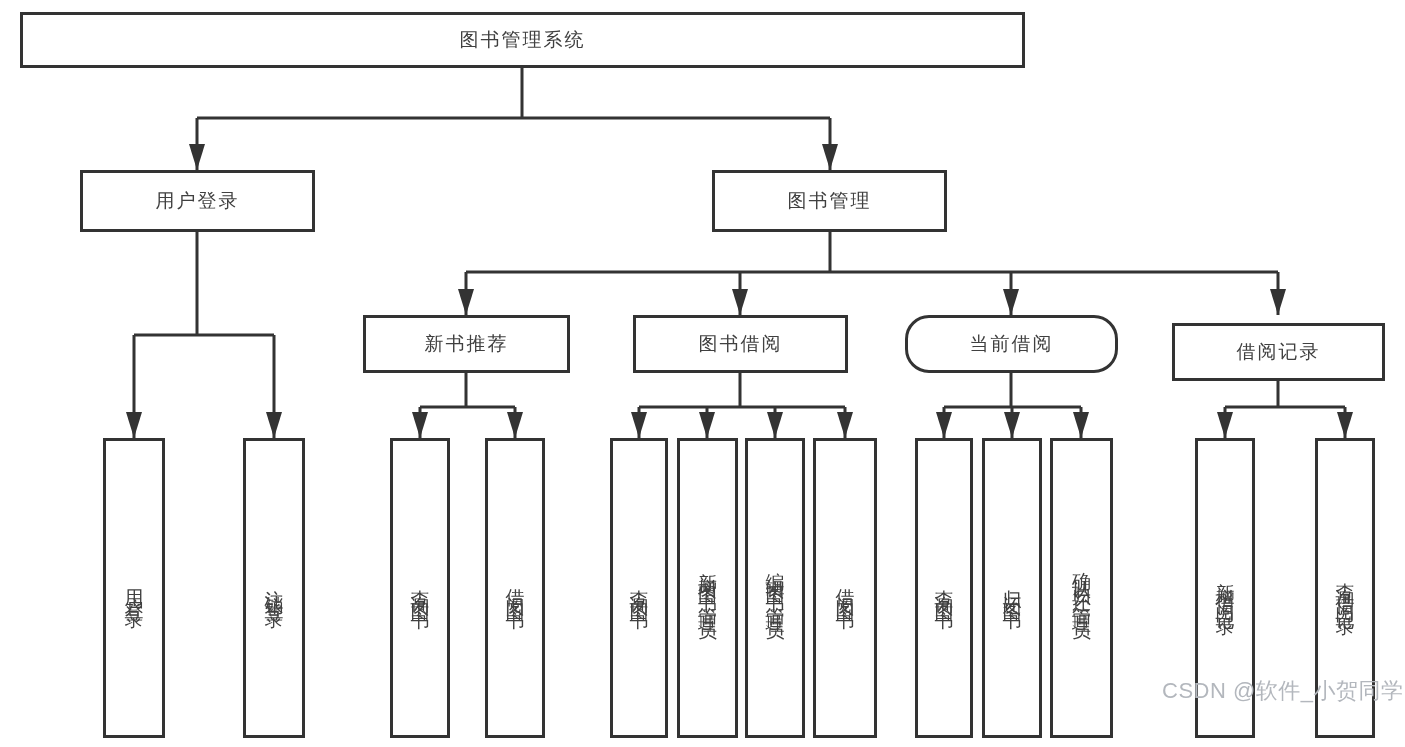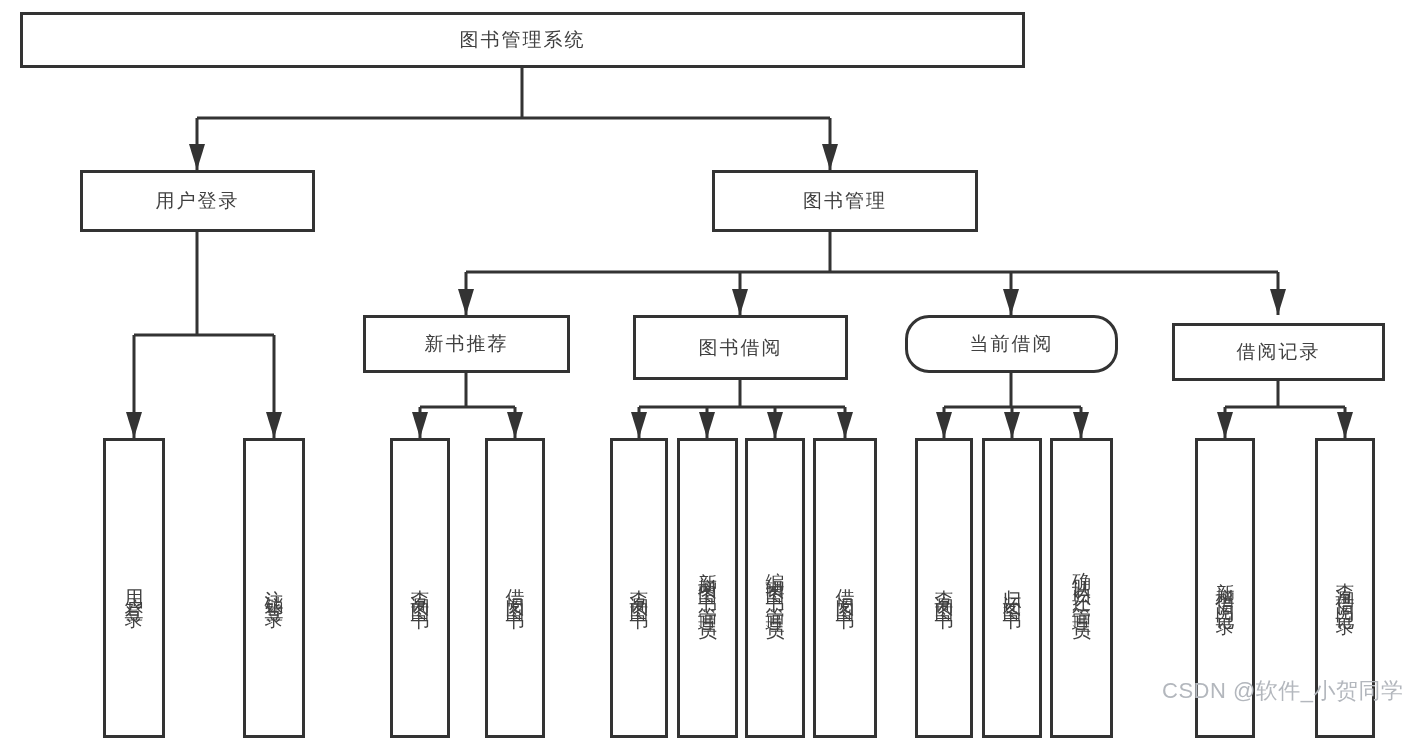--- a/index.html
+++ b/index.html
@@ -88,28 +88,28 @@
     </g>
   </svg>
 
   <div class="node" style="left:20px; top:12px; width:1005px; height:56px;">
     <span class="h-label">图书管理系统</span>
   </div>
 
   <div class="node" style="left:80px; top:170px; width:235px; height:62px;">
     <span class="h-label">用户登录</span>
   </div>
-  <div class="node" style="left:712px; top:170px; width:266px; height:62px;">
+  <div class="node" style="left:712px; top:170px; width:235px; height:62px;">
     <span class="h-label">图书管理</span>
   </div>
 
   <div class="node" style="left:363px; top:315px; width:207px; height:58px;">
     <span class="h-label">新书推荐</span>
   </div>
-  <div class="node" style="left:633px; top:315px; width:215px; height:65px;">
+  <div class="node" style="left:633px; top:315px; width:215px; height:58px;">
     <span class="h-label">图书借阅</span>
   </div>
   <div class="node" style="left:905px; top:315px; width:213px; height:58px;border-radius:24px;">
     <span class="h-label">当前借阅</span>
   </div>
   <div class="node" style="left:1172px; top:323px; width:213px; height:58px;">
     <span class="h-label">借阅记录</span>
   </div>
 
   <div class="node" style="left:103px; top:438px; width:62px; height:300px;">

